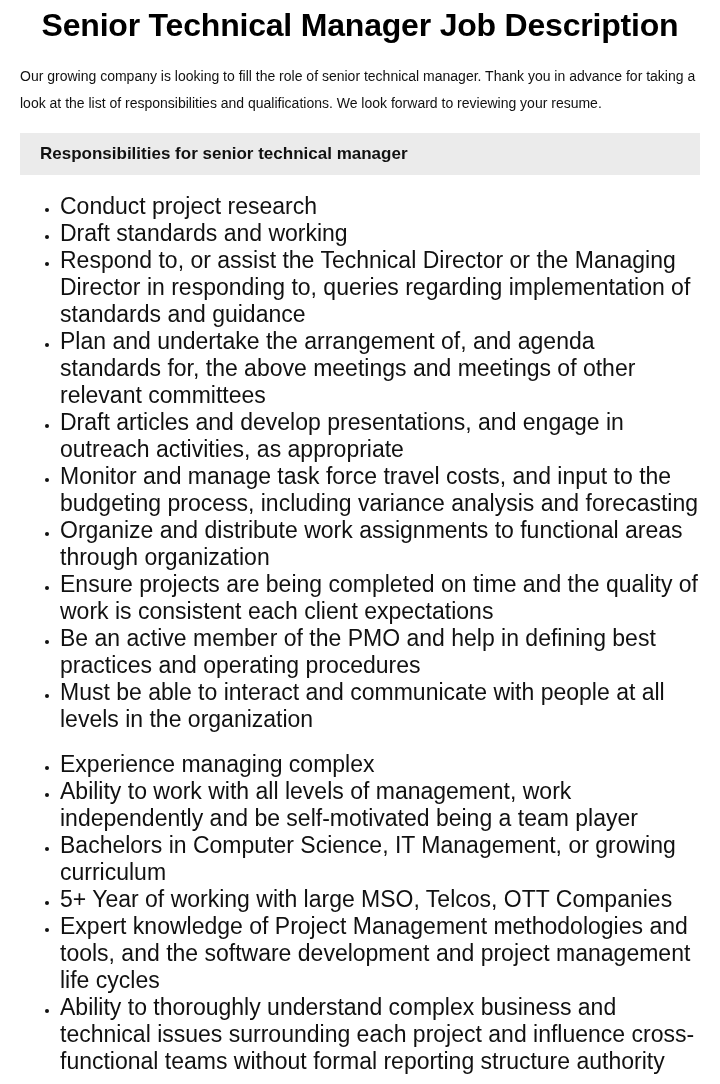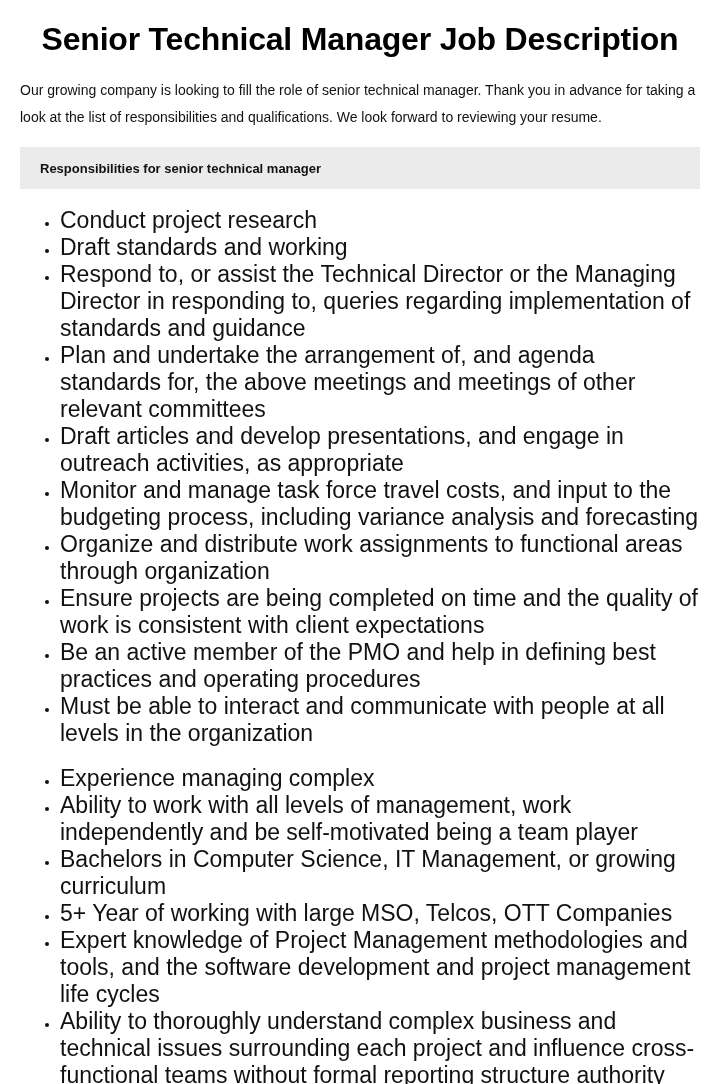--- a/index.html
+++ b/index.html
@@ -3,37 +3,37 @@
   <meta charset="utf-8">
   <style>
     html, body { margin: 0; padding: 0; background: #ffffff; }
     body {
       width: 720px; height: 1084px; overflow: hidden;
       font-family: "Liberation Sans", "DejaVu Sans", sans-serif;
       color: #111111;
     }
     .page { padding: 0 20px 0 20px; }
     h1 {
-      margin: 0; padding-top: 18px;
+      margin: 0; padding-top: 4px;
       font-size: 32px; line-height: 42px; font-weight: bold;
       text-align: center; color: #000;
       letter-spacing: -0.2px;
     }
     .intro {
       margin: 17px 0 0 0;
       font-size: 14px; line-height: 27px;
     }
     .section-header {
       margin-top: 16px;
       background: #ebebeb;
       height: 42px;
       box-sizing: border-box;
       padding: 14px 20px;
       display: flex; align-items: center;
-      font-size: 13px; font-weight: bold; color: #111;
+      font-size: 17px; font-weight: bold; color: #111;
     }
     ul {
       margin: 18px 0 0 0; padding: 0 0 0 40px;
       font-size: 23px; line-height: 27px;
     }
     li { margin: 0; padding: 0; }
     li::marker { font-size: 14px; }
     .sec2 { margin-top: 22px; }
   </style>
 </head>
@@ -45,21 +45,21 @@
 
   <div class="section-header">Responsibilities for senior technical manager</div>
   <ul>
     <li>Conduct project research</li>
     <li>Draft standards and working</li>
     <li>Respond to, or assist the Technical Director or the Managing Director in responding to, queries regarding implementation of standards and guidance</li>
     <li>Plan and undertake the arrangement of, and agenda standards for, the above meetings and meetings of other relevant committees</li>
     <li>Draft articles and develop presentations, and engage in outreach activities, as appropriate</li>
     <li>Monitor and manage task force travel costs, and input to the budgeting process, including variance analysis and forecasting</li>
     <li>Organize and distribute work assignments to functional areas through organization</li>
-    <li>Ensure projects are being completed on time and the quality of work is consistent with client expectations</li>
+    <li>Ensure projects are being completed on time and the quality of work is consistent each client expectations</li>
     <li>Be an active member of the PMO and help in defining best practices and operating procedures</li>
     <li>Must be able to interact and communicate with people at all levels in the organization</li>
   </ul>
 
   <ul>
     <li>Experience managing complex</li>
     <li>Ability to work with all levels of management, work independently and be self-motivated being a team player</li>
     <li>Bachelors in Computer Science, IT Management, or growing curriculum</li>
     <li>5+ Year of working with large MSO, Telcos, OTT Companies</li>
     <li>Expert knowledge of Project Management methodologies and tools, and the software development and project management life cycles</li>

